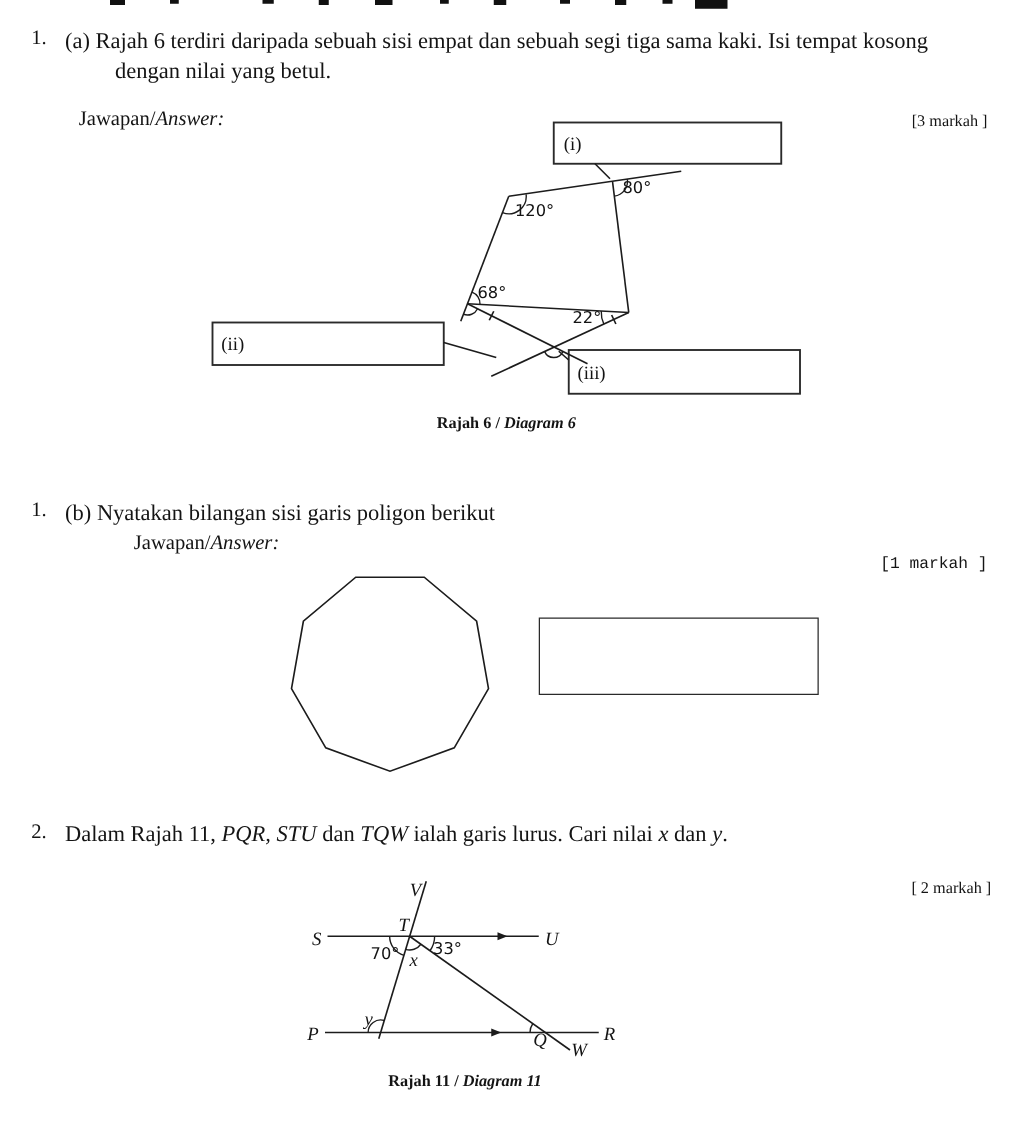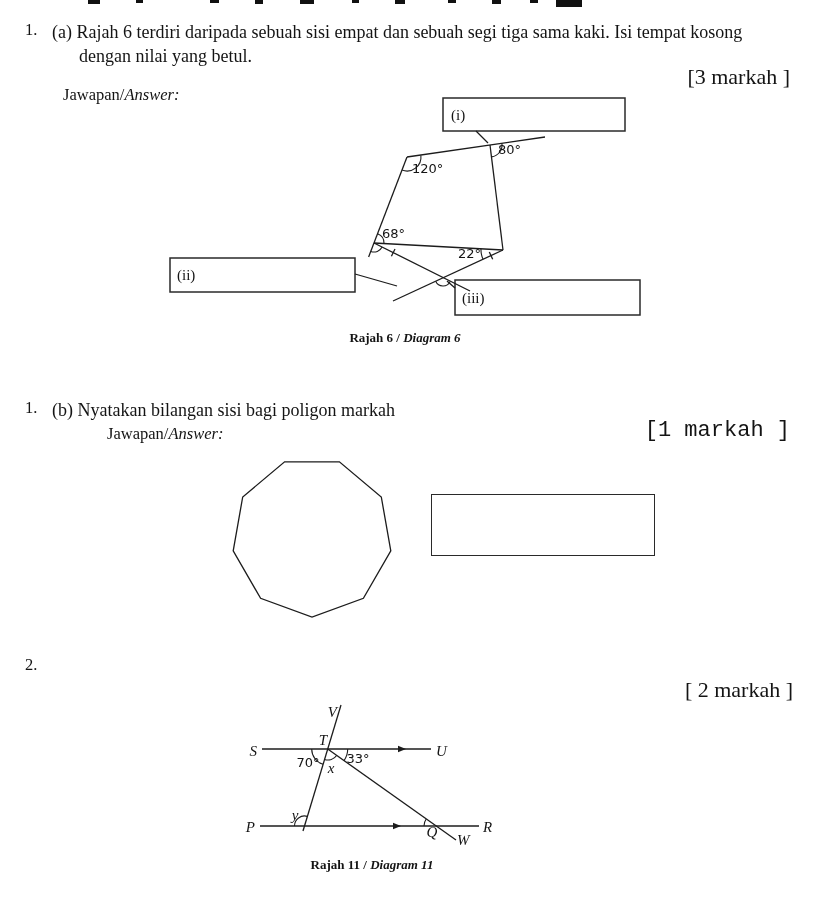--- a/index.html
+++ b/index.html
@@ -1,22 +1,22 @@
 <!DOCTYPE html>
 <html><head>
 <meta charset="utf-8">
 <style>
   html,body{margin:0;padding:0;background:#fff;}
   .page{position:relative;width:823px;height:916px;background:#fff;overflow:hidden;
         font-family:"Liberation Serif",serif;color:#141414;}
   .abs{position:absolute;}
   .qnum{font-size:16.5px;}
   .qtext{font-size:18px;line-height:24px;}
-  .indent{margin-left:27px;}
-  .marks{font-size:22px;}
+  .indent{margin-left:40px;}
+  .marks{font-size:13px;margin-top:25px;}
   .ansLabel{font-size:16.5px;font-weight:normal;}
   .it2{font-style:italic;}
   .caption{font-size:13px;font-weight:bold;text-align:center;}
   .ansbox{border:1.6px solid #2a2a2a;background:#fff;}
   .mark{position:absolute;top:0;background:#111;}
   svg{overflow:visible;}
   svg line, svg path, svg polyline{stroke:#1c1c1c;stroke-width:1.3;fill:none;}
   svg path.arc{stroke-width:1.1;}
   svg polygon.arrow{fill:#1c1c1c;stroke:none;}
   svg polygon.shape{fill:none;stroke:#1c1c1c;stroke-width:1.3;}
@@ -103,34 +103,37 @@
   </svg>
 
   <div class="abs caption" style="left:255px;top:330px;width:300px;">
     <span>Rajah 6 /</span>
     <span class="it2">Diagram 6</span>
   </div>
 
   <div class="abs qnum" style="left:25px;top:398px;">1.</div>
   <div class="abs qtext" style="left:52px;top:398px;width:650px;">
     <span>(b)</span>
-    <span>Nyatakan bilangan sisi bagi poligon markah</span>
+    <span>Nyatakan bilangan sisi garis poligon berikut</span>
   </div>
   <div class="abs marks" style="right:33px;top:418px;font-family:Liberation Mono, monospace;">[1 markah ]</div>
   <div class="abs ansLabel" style="left:107px;top:424px;">
     <span>Jawapan/</span><span class="it2">Answer:</span>
   </div>
 
   <svg class="abs" style="left:225px;top:450px;" width="180" height="175" viewBox="0 0 180 175">
     <polygon class="shape" points="59.6,11.8 114.4,11.8 156.3,47 165.8,100.9 138.4,148.3 87,167 35.6,148.3 8.2,100.9 17.7,47"></polygon>
   </svg>
 
   <div class="abs ansbox" style="left:431px;top:494px;width:222px;height:60px;"></div>
 
   <div class="abs qnum" style="left:25px;top:655px;">2.</div>
+  <div class="abs qtext" style="left:52px;top:655px;width:700px;">
+    <span>Dalam Rajah 11, </span><span class="it2">PQR, STU</span><span> dan </span><span class="it2">TQW</span><span> ialah garis lurus. Cari nilai </span><span class="it2">x</span><span> dan </span><span class="it2">y</span><span>.</span>
+  </div>
   <div class="abs marks" style="right:30px;top:677px;">[ 2 markah ]</div>
 
   <svg class="abs" style="left:230px;top:695px;" width="290" height="160" viewBox="0 0 290 160">
 
     <line x1="111" y1="10" x2="73" y2="136"></line>
     <line x1="32" y1="54" x2="201" y2="54"></line>
     <polygon class="arrow" points="168,50.8 176,54 168,57.2"></polygon>
     <line x1="30" y1="131" x2="249" y2="131"></line>
     <polygon class="arrow" points="163,127.8 171,131 163,134.2"></polygon>
     <line x1="97.7" y1="54" x2="226" y2="145"></line>

